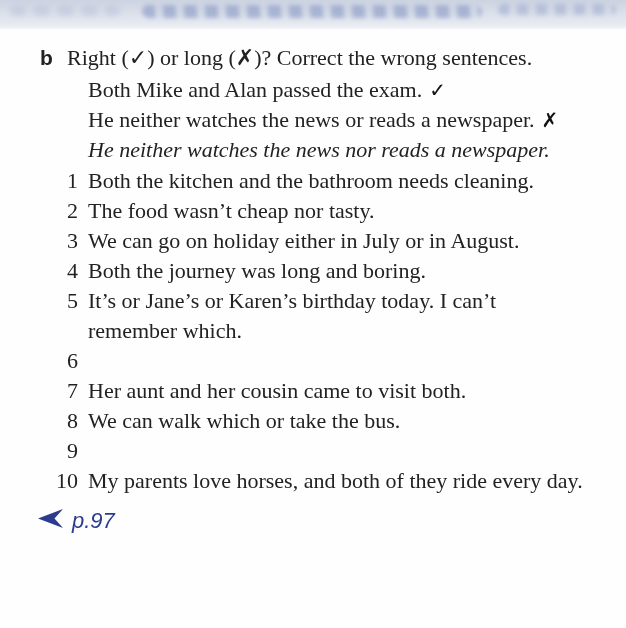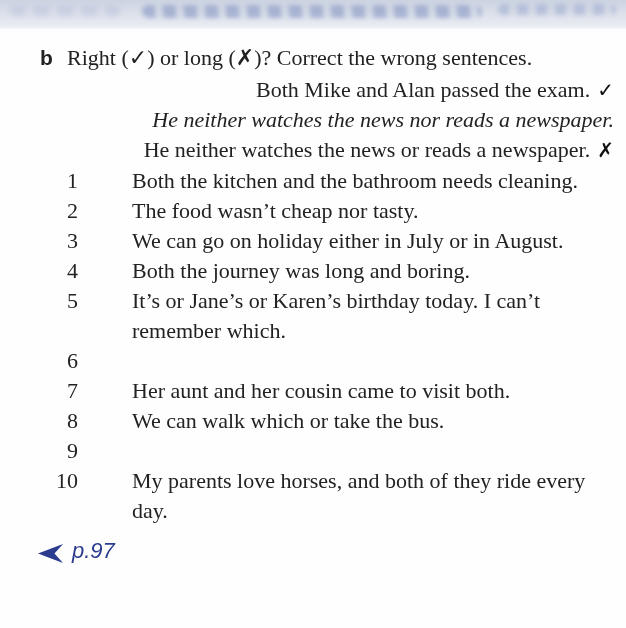--- a/index.html
+++ b/index.html
@@ -53,42 +53,42 @@
     display: flex;
     margin: 13px 0 0 40px;
   }
   .exercise-label {
     font-family: "Liberation Sans", sans-serif;
     font-weight: 700;
     font-size: 21px;
     width: 27px;
     flex: 0 0 27px;
   }
-  .examples { margin: 2px 0 0 88px; text-align: right; }
+  .examples { margin: 2px 0 0 88px; }
   .example { white-space: nowrap; }
   .example .mark {
     font-family: "DejaVu Sans", sans-serif;
     font-size: 20px;
     margin-left: 7px;
     color: #111111;
   }
   .example.italic { font-style: italic; }
   .items { margin: 1px 0 0 40px; }
   .item { display: flex; }
   .item .num {
     flex: 0 0 38px;
     width: 38px;
     text-align: right;
     margin-right: 10px;
   }
-  .item .item-text { white-space: pre-line; margin-left: 44px; }
+  .item .item-text { white-space: pre-line; }
   
   .pageref {
     display: flex;
-    align-items: flex-end;
+    align-items: flex-start;
     margin: 13px 0 0 38px;
     gap: 9px;
     color: #2b3c8e;
     font-family: "Liberation Sans", sans-serif;
     font-style: italic;
     font-size: 22px;
     line-height: 24px;
   }
   .pageref svg { display: block; }
 </style>
@@ -105,25 +105,25 @@
 
   <div class="header-row">
     <span class="exercise-label">b</span>
     <span class="instruction">Right (✓) or long (✗)? Correct the wrong sentences.</span>
   </div>
 
   <div class="examples">
     <div class="example">
       <span>Both Mike and Alan passed the exam.</span><span class="mark">✓</span>
     </div>
+    <div class="example">
+      <span>He neither watches the news or reads a newspaper.</span><span class="mark">✗</span>
+    </div>
     <div class="example italic">
       <span>He neither watches the news nor reads a newspaper.</span>
-    </div>
-    <div class="example">
-      <span>He neither watches the news or reads a newspaper.</span><span class="mark">✗</span>
     </div>
   </div>
 
   <div class="items">
     <div class="item">
       <span class="num">1</span>
       <span class="item-text">Both the kitchen and the bathroom needs cleaning.</span>
     </div>
     <div class="item">
       <span class="num">2</span>

